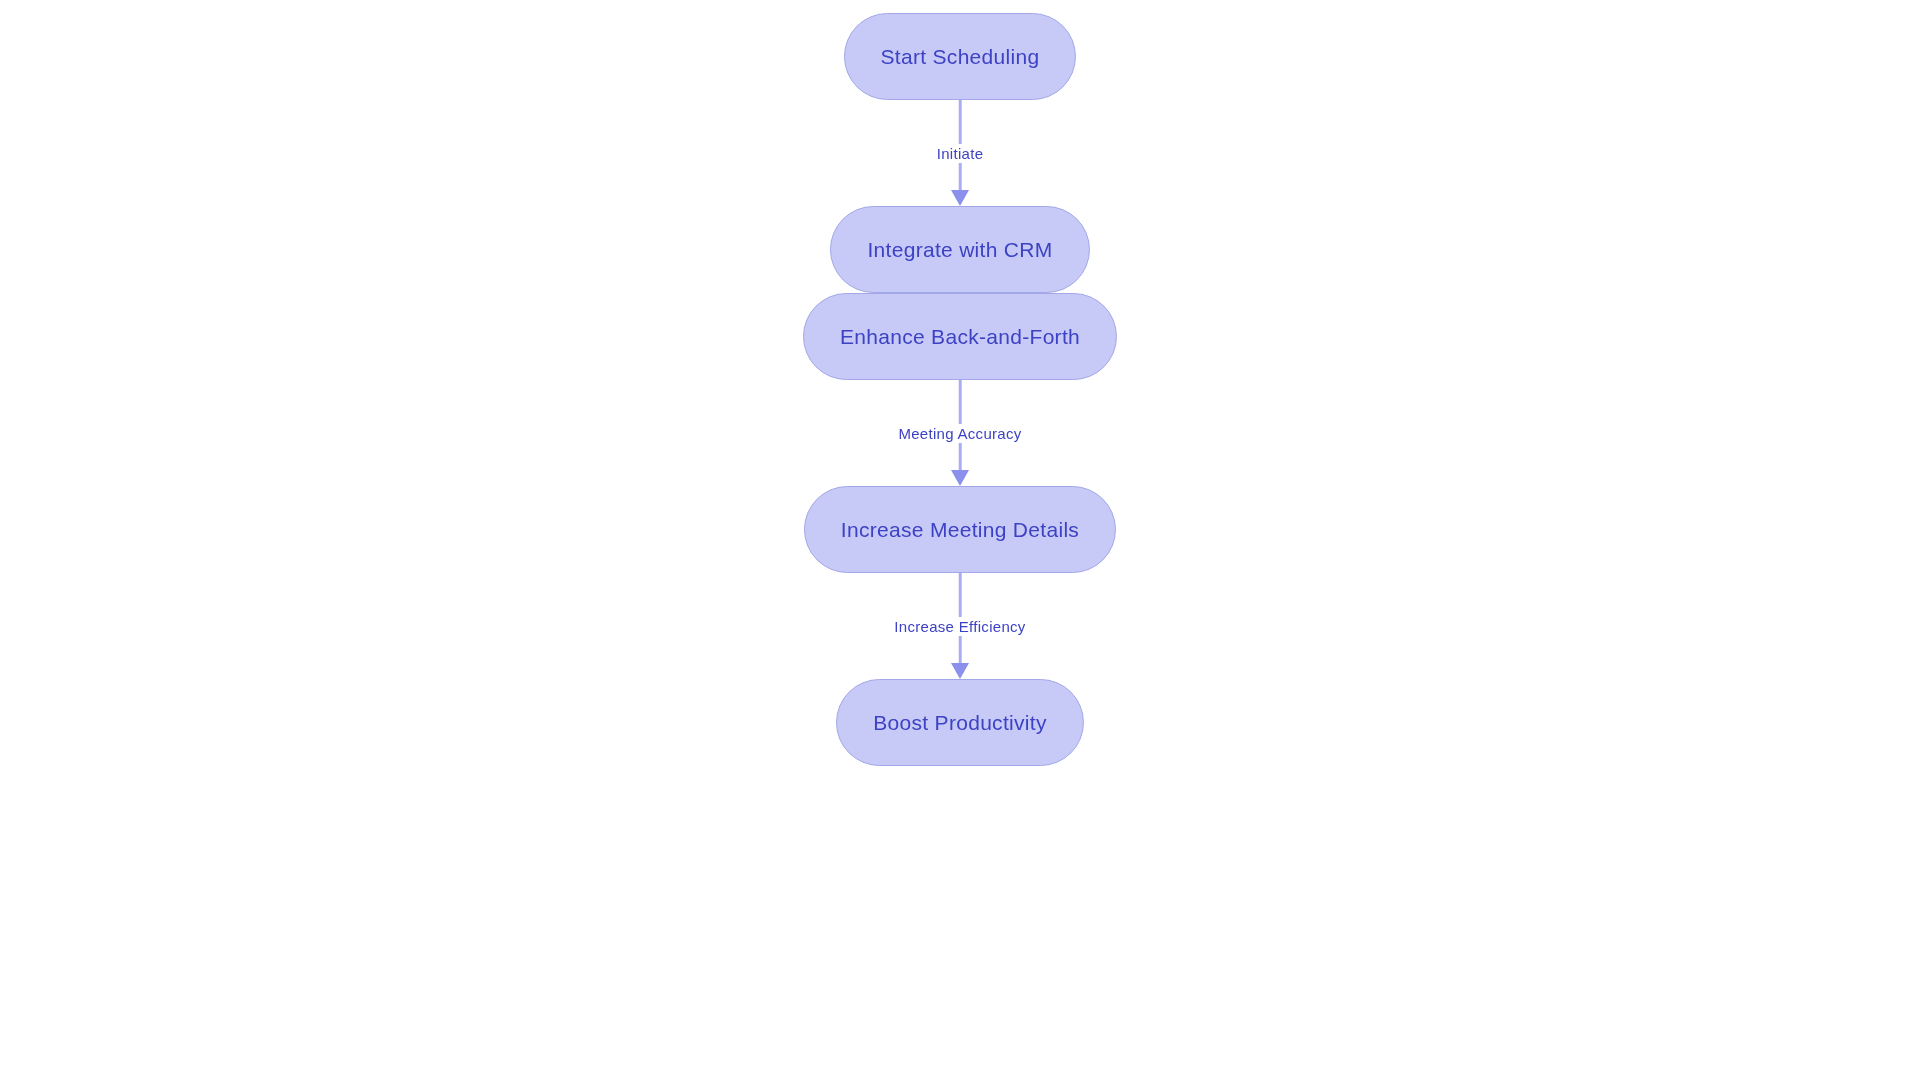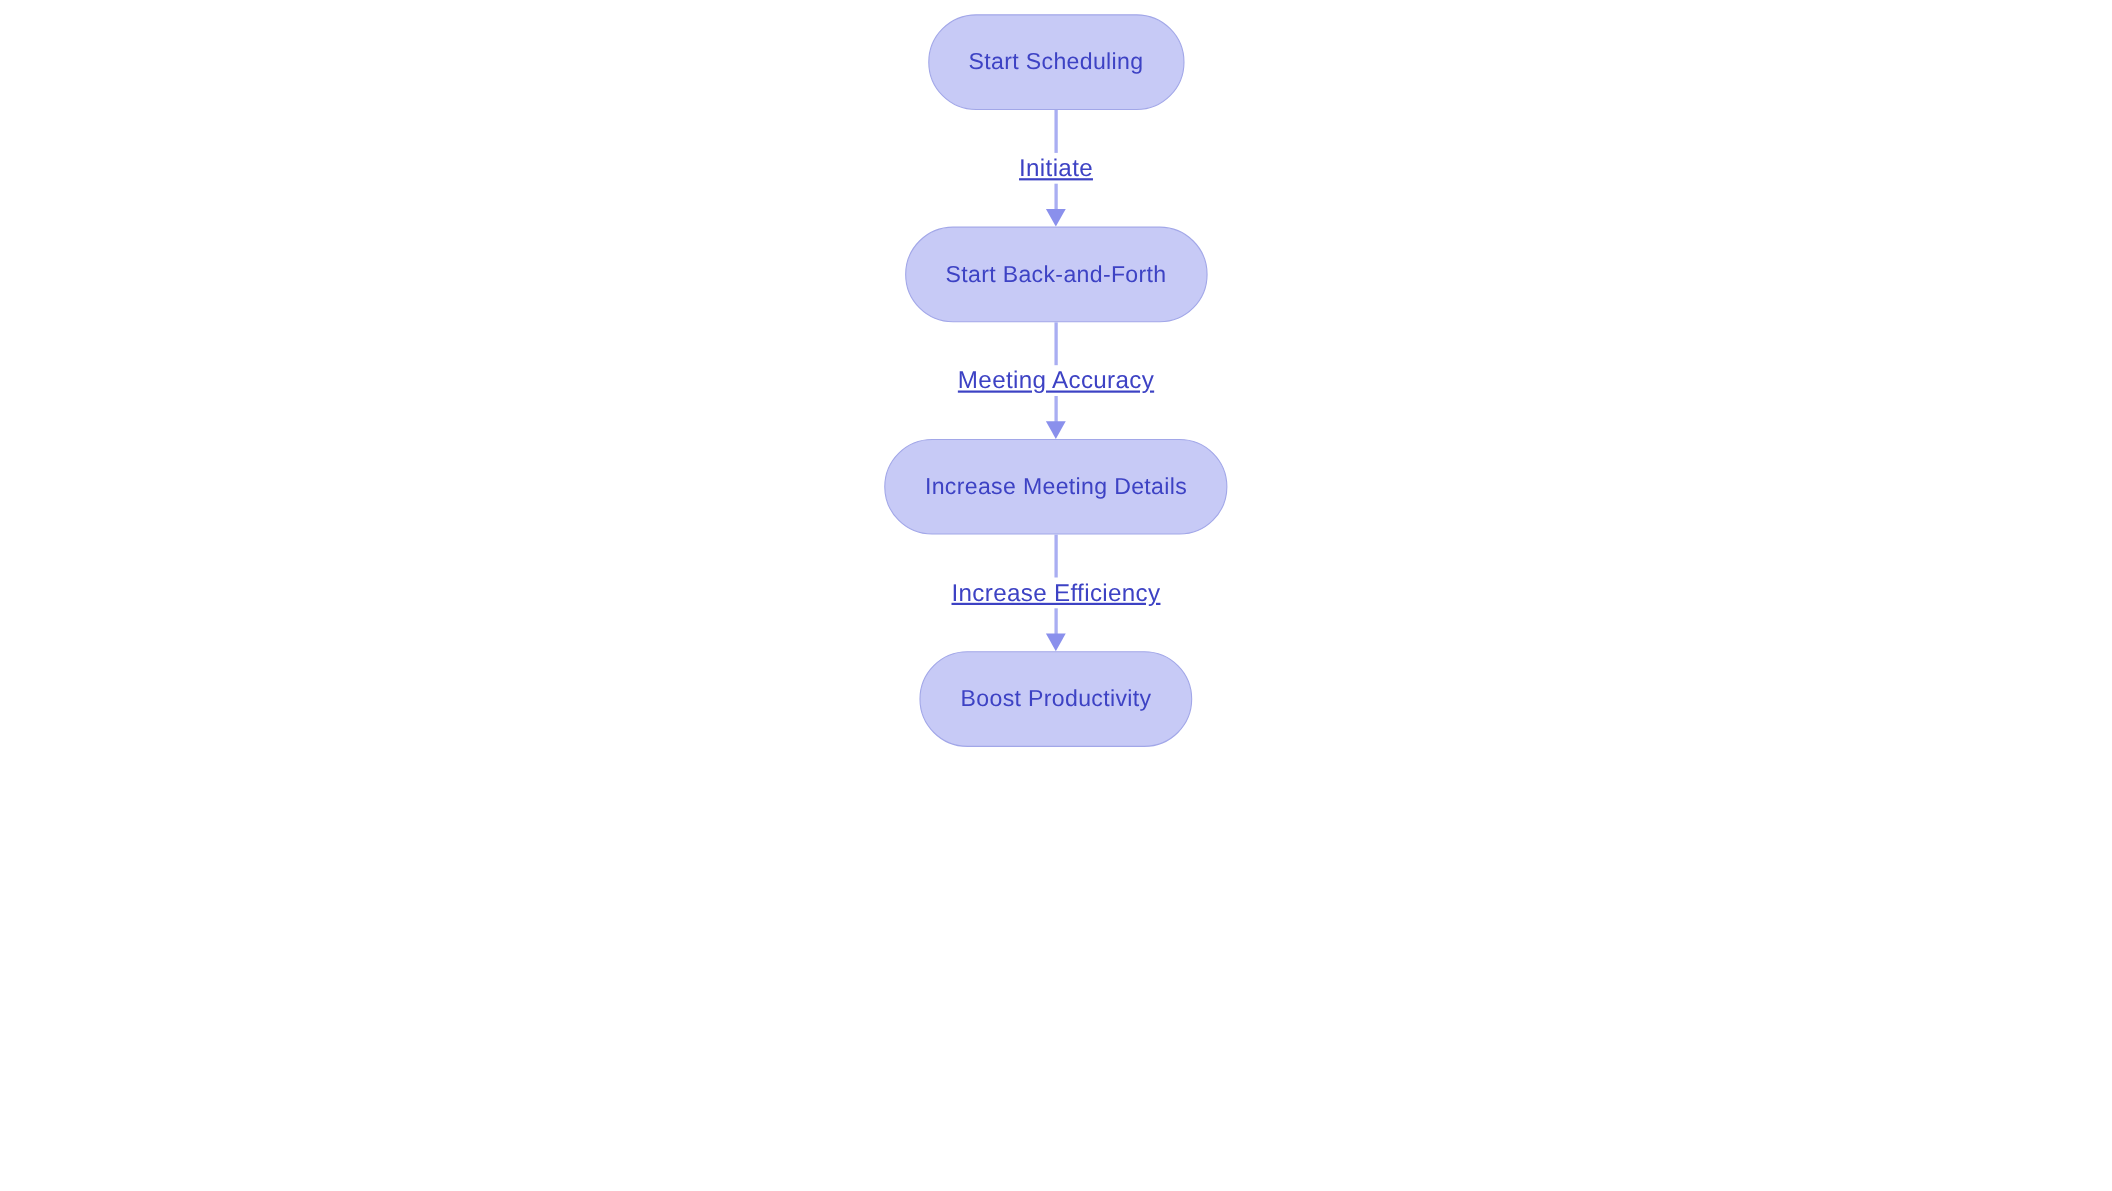--- a/index.html
+++ b/index.html
@@ -72,48 +72,50 @@
     border-right: 9px solid transparent;
     border-top: 16px solid var(--arrowhead, #8a90ec);
   }
 
   .edge-label {
     position: relative;
     z-index: 1;
     background: var(--background, #ffffff);
     padding: 1px 7px;
     color: var(--edge-text, #3d42c4);
-    font-size: 22px;
+    font-size: 15px;
     letter-spacing: 0.3px;
     white-space: nowrap;
-    text-decoration: underline;
   }
 </style>
 </head>
 <body>
 
 <div class="canvas">
   <div class="flow">
 
     <div class="node">
       <span>Start Scheduling</span>
     </div>
 
     <div class="connector">
       <div class="edge-line"></div>
       <div class="arrowhead"></div>
       <span class="edge-label">Initiate</span>
     </div>
 
+    <div class="node">
+      <span>Integrate with CRM</span>
+    </div>
 
 
 
 
     <div class="node">
-      <span>Start Back-and-Forth</span>
+      <span>Enhance Back-and-Forth</span>
     </div>
 
     <div class="connector">
       <div class="edge-line"></div>
       <div class="arrowhead"></div>
       <span class="edge-label">Meeting Accuracy</span>
     </div>
 
     <div class="node">
       <span>Increase Meeting Details</span>

